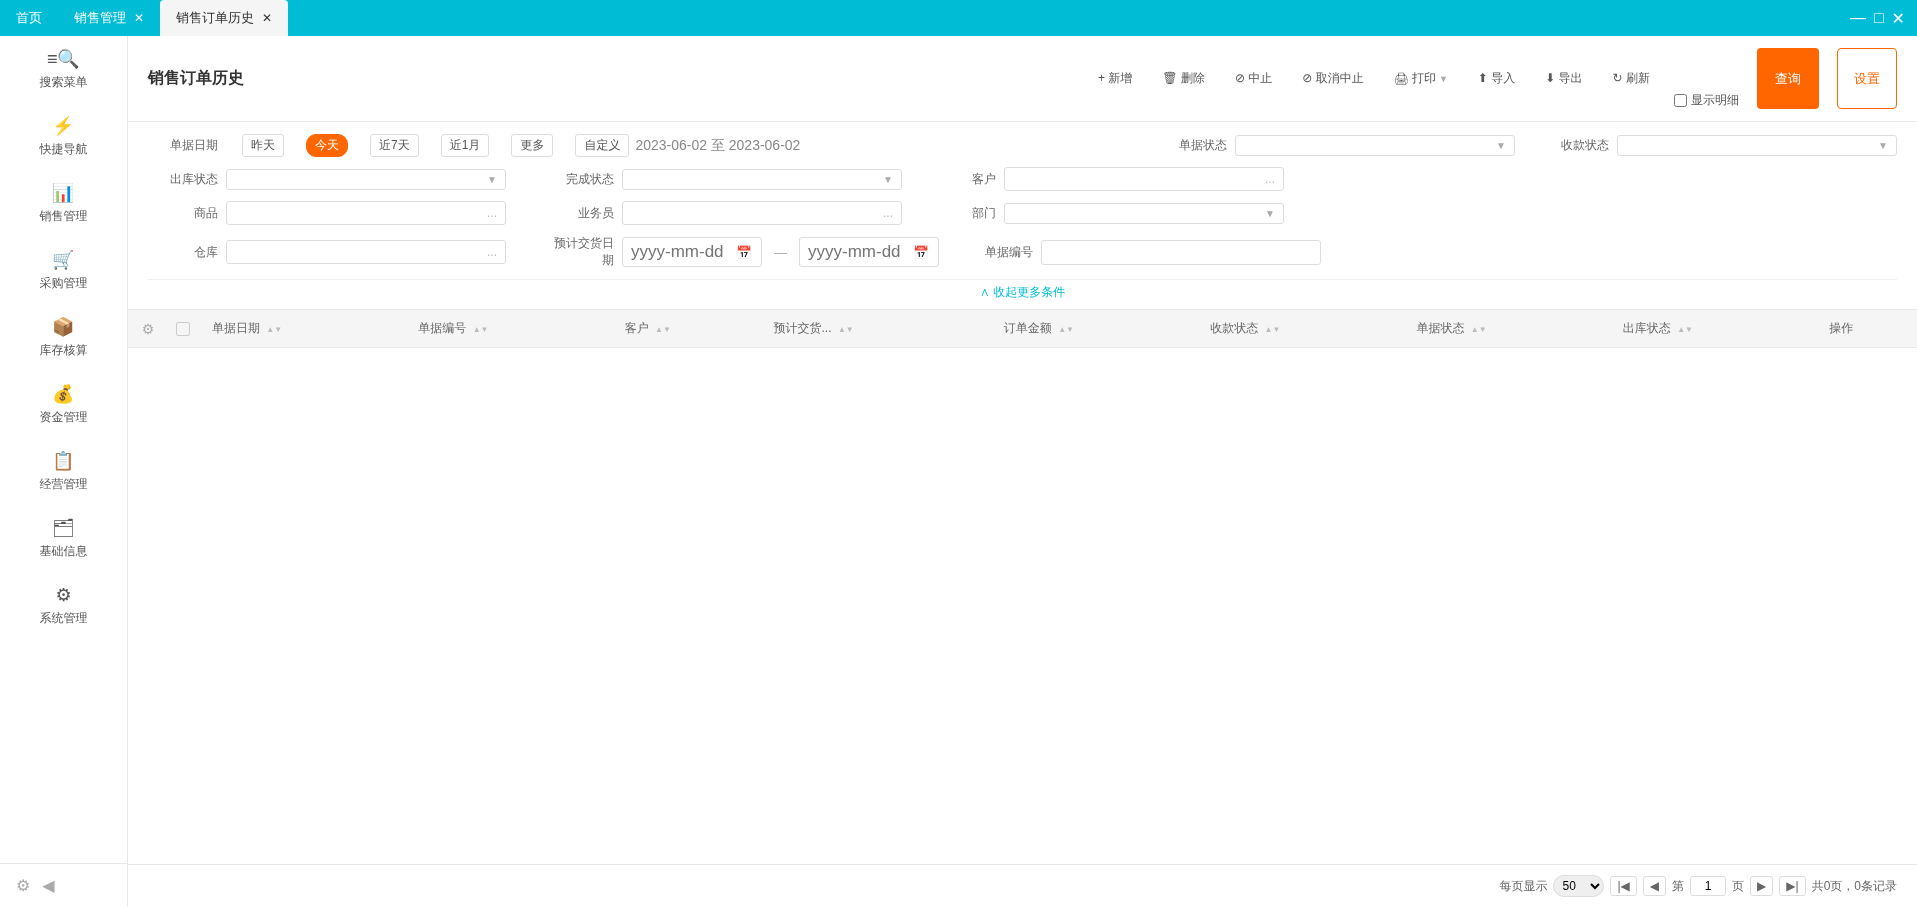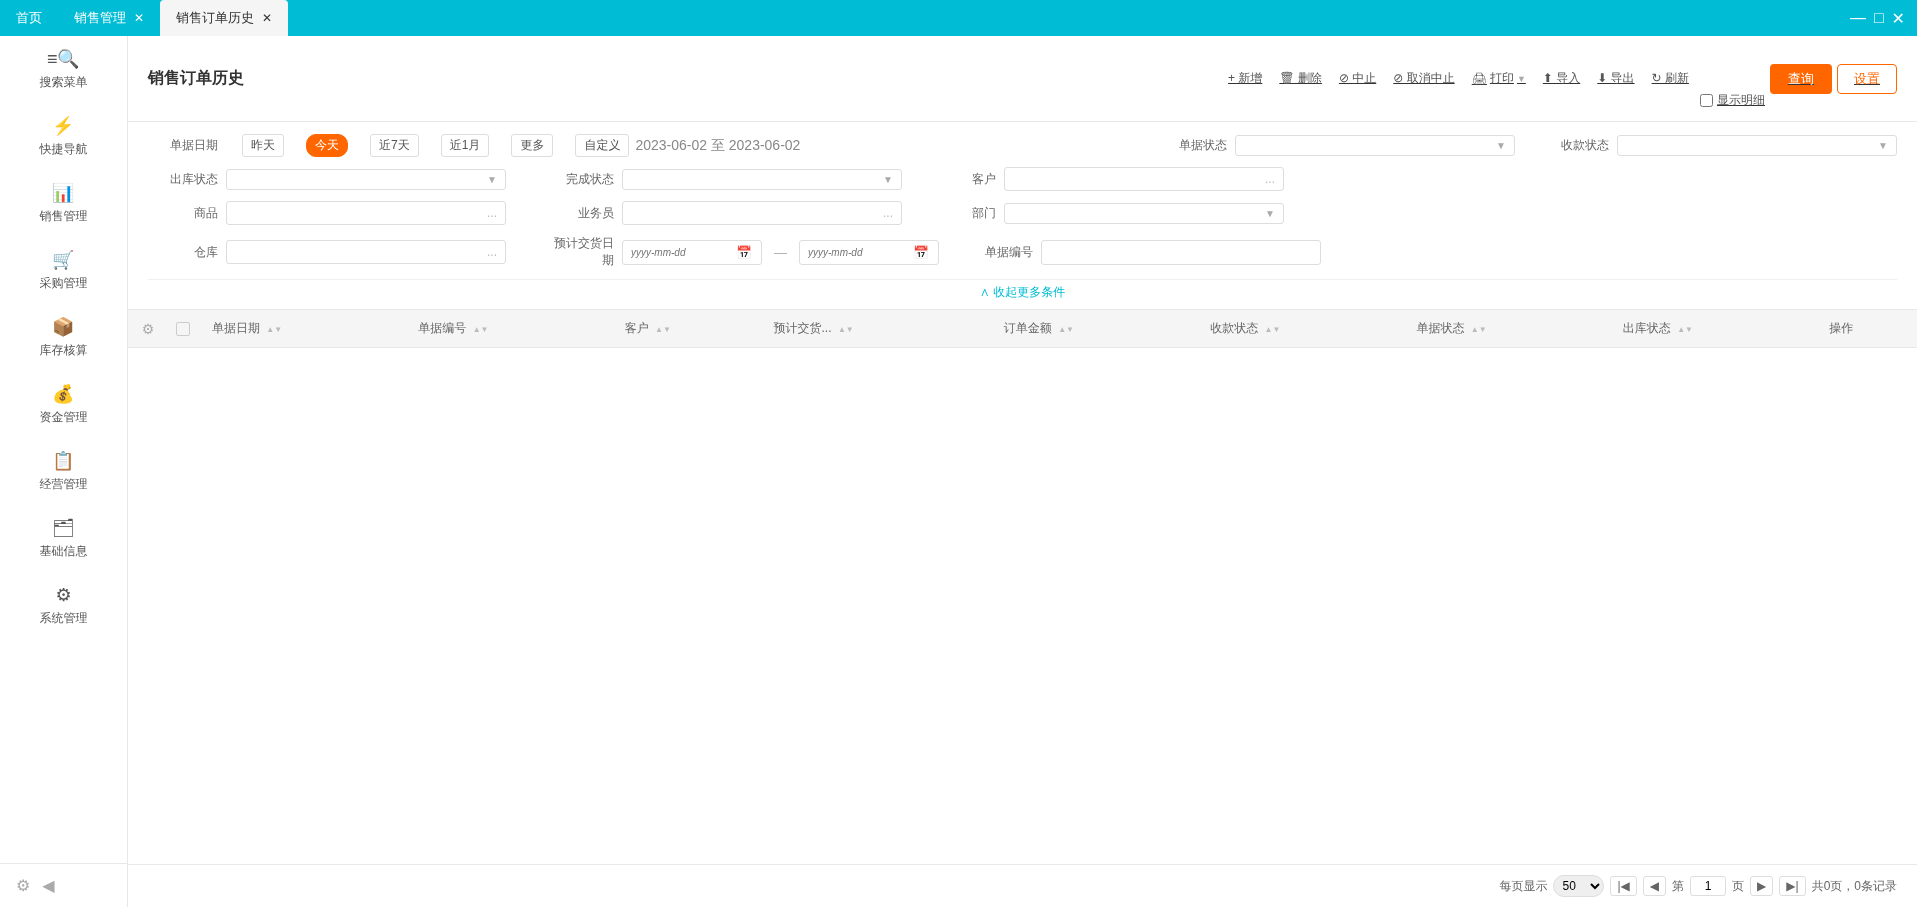--- a/index.html
+++ b/index.html
@@ -21,40 +21,40 @@
     .sidebar-item { display: flex; flex-direction: column; align-items: center; padding: 12px 8px; cursor: pointer; font-size: 12px; color: #555; gap: 4px; }
     .sidebar-item .s-icon { font-size: 18px; }
     .sidebar-footer { margin-top: auto; display: flex; align-items: center; padding: 12px 16px; border-top: 1px solid #e8e8e8; gap: 12px; }
 
     
     .content { flex: 1; display: flex; flex-direction: column; overflow: hidden; background: #f5f5f5; }
 
     
     .page-header { background: #fff; padding: 12px 20px; display: flex; align-items: center; justify-content: space-between; border-bottom: 1px solid #e8e8e8; flex-shrink: 0; }
     .page-title { font-size: 16px; font-weight: bold; color: #333; }
-    .toolbar { display: flex; align-items: center; gap: 5px; text-decoration: underline; }
+    .toolbar { display: flex; gap: 18px; }
     .toolbar-btn { display: flex; align-items: center; gap: 3px; font-size: 12px; color: #555; cursor: pointer; padding: 4px 6px; border-radius: 3px; }
     .btn-query { background: #ff6600; color: #fff; border: none; padding: 6px 18px; border-radius: 4px; cursor: pointer; font-size: 13px; }
     .btn-settings { background: #fff; color: #ff6600; border: 1px solid #ff6600; padding: 5px 16px; border-radius: 4px; cursor: pointer; font-size: 13px; }
     .display-toggle { display: flex; align-items: center; gap: 4px; font-size: 12px; color: #555; cursor: pointer; margin-top: 44px; }
 
     
     .filter-area { background: #fff; padding: 12px 20px 4px; border-bottom: 1px solid #e8e8e8; flex-shrink: 0; }
     .filter-row { display: flex; align-items: center; margin-bottom: 10px; gap: 8px; }
     .filter-label { width: 70px; text-align: right; color: #666; font-size: 12px; flex-shrink: 0; }
     .filter-date-row { display: flex; align-items: center; gap: 6px; flex: 1; }
     .date-btn { padding: 2px 8px; border-radius: 3px; font-size: 12px; cursor: pointer; border: 1px solid #ddd; background: #fff; color: #555; margin-left: 16px; }
     .date-btn.active { background: #ff6600; color: #fff; border-color: #ff6600; border-radius: 10px; }
     .date-range { font-size: 14px; color: #888; }
     .filter-select { display: flex; align-items: center; border: 1px solid #ddd; border-radius: 3px; padding: 4px 8px; min-width: 200px; background: #fff; cursor: pointer; }
     .filter-select .select-text { flex: 1; font-size: 12px; color: #bbb; }
     .filter-select .arrow { color: #aaa; font-size: 10px; }
     .filter-input-dots { color: #bbb; font-size: 12px; cursor: pointer; }
     .filter-date-input { display: flex; align-items: center; border: 1px solid #ddd; border-radius: 3px; padding: 4px 8px; background: #fff; min-width: 140px; }
-    .filter-date-input input { border: none; outline: none; font-size: 10px; color: #ec4899; width: 100%; background: transparent; font-style: italic; }
+    .filter-date-input input { border: none; outline: none; font-size: 17px; color: #ec4899; width: 100%; background: transparent; }
     .filter-date-input .cal-icon { color: #aaa; font-size: 13px; cursor: pointer; }
     .filter-date-sep { color: #aaa; margin: 0 4px; }
     .collapse-bar { text-align: center; padding: 4px; font-size: 12px; color: #00bcd4; cursor: pointer; border-top: 1px solid #f0f0f0; }
 
     
     .table-container { flex: 1; overflow: auto; background: #fff; margin: 0; }
     table { width: 100%; border-collapse: collapse; font-size: 12px; }
     thead tr { background: #f5f5f5; }
     th { padding: 10px 8px; text-align: left; color: #666; font-weight: normal; border-bottom: 1px solid #e8e8e8; white-space: nowrap; }
     th .sort-icons { display: inline-flex; flex-direction: column; margin-left: 3px; font-size: 8px; color: #bbb; }

